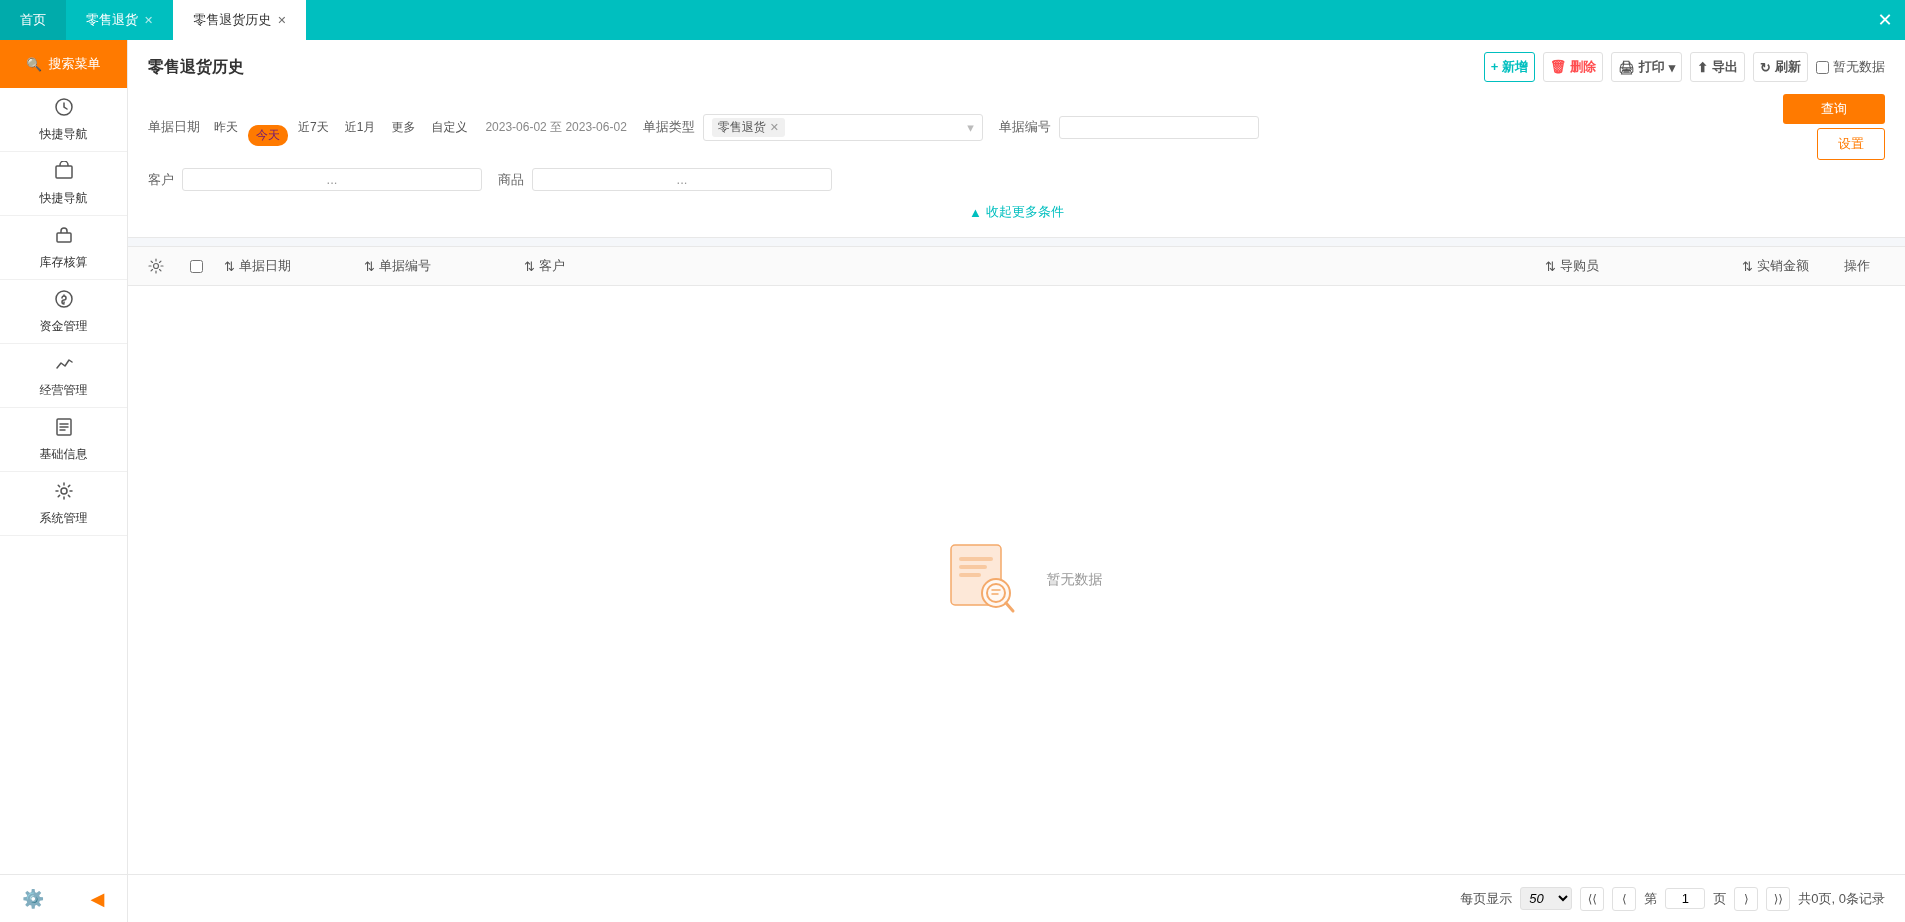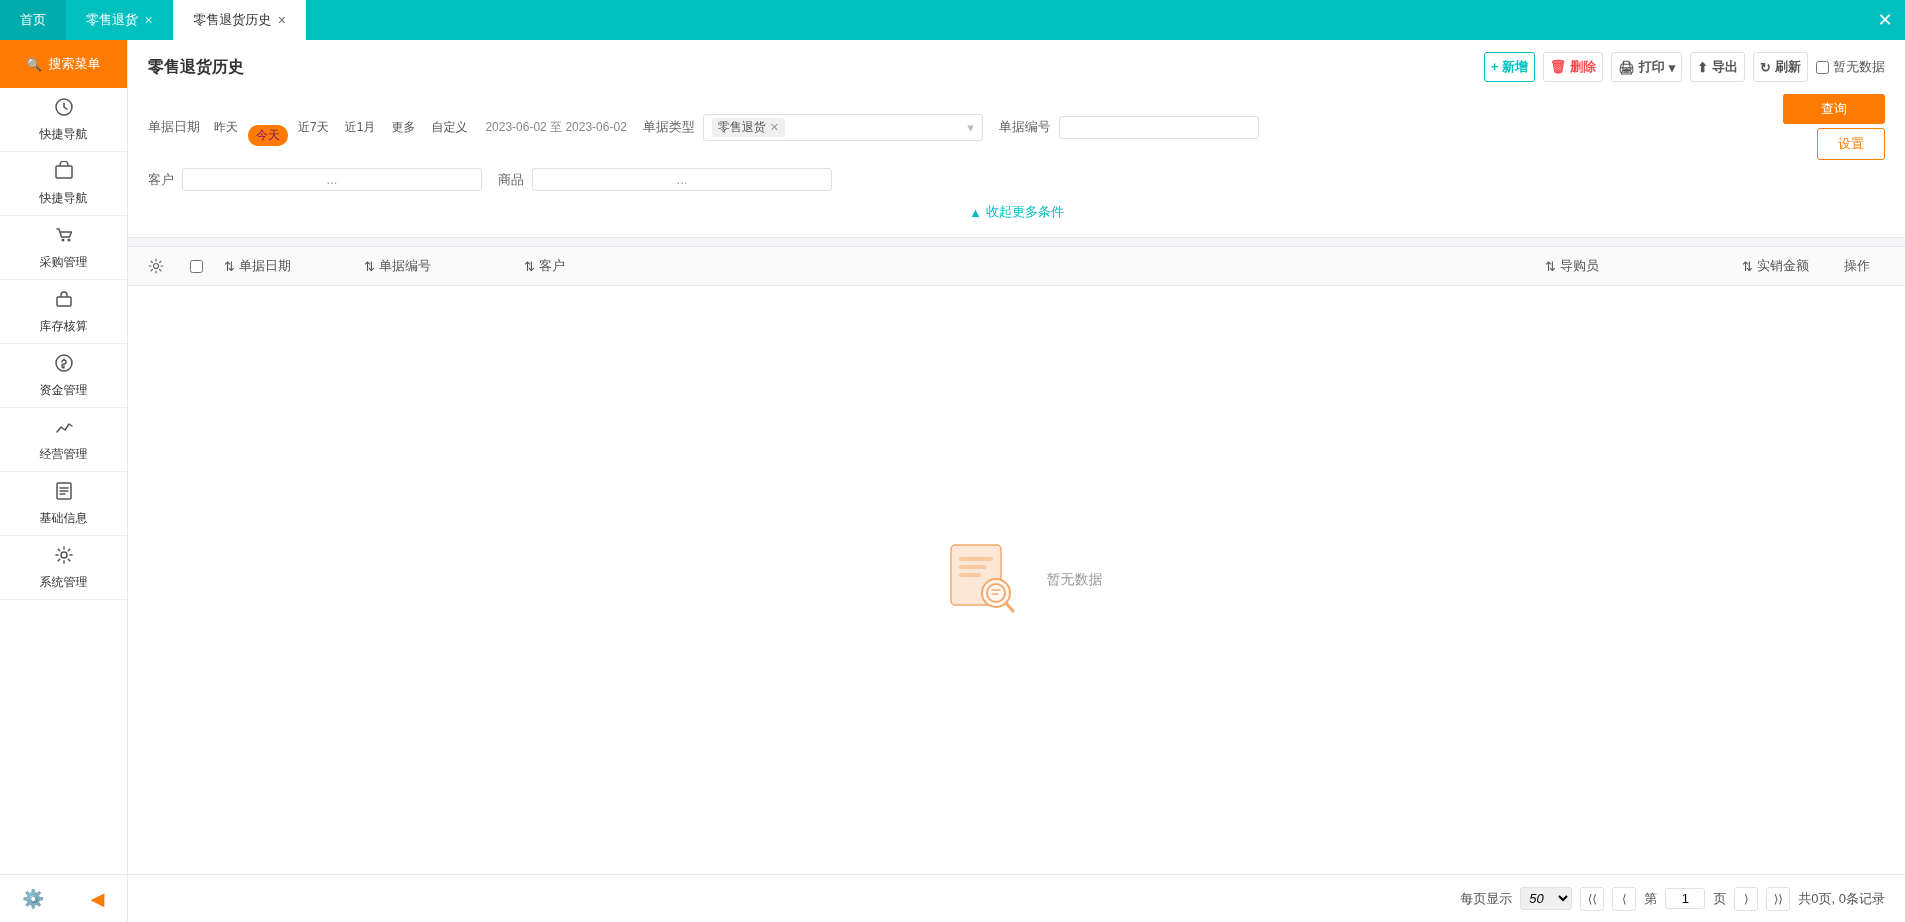--- a/index.html
+++ b/index.html
@@ -388,30 +388,20 @@
       <span>快捷导航</span>
     </div>
     <div class="sidebar-item">
       <span class="icon">
         <svg width="20" height="20" viewBox="0 0 20 20">
             <rect x="2" y="5" width="16" height="12" rx="1" fill="none" stroke="#555" stroke-width="1.5"></rect>
             <path d="M6 5V4a4 4 0 018 0v1" fill="none" stroke="#555" stroke-width="1.5"></path>
           </svg>
       </span>
       <span>快捷导航</span>
-    </div>
-    <div class="sidebar-item">
-      <span class="icon">
-        <svg width="20" height="20" viewBox="0 0 20 20">
-            <path d="M3 4h2l2.5 8h8l2-5H7" fill="none" stroke="#555" stroke-width="1.5" stroke-linecap="round" stroke-linejoin="round"></path>
-            <circle cx="9" cy="15" r="1.5" fill="#555"></circle>
-            <circle cx="15" cy="15" r="1.5" fill="#555"></circle>
-          </svg>
-      </span>
-      <span>采购管理</span>
     </div>
     <div class="sidebar-item">
       <span class="icon">
         <svg width="20" height="20" viewBox="0 0 20 20">
             <rect x="3" y="8" width="14" height="9" rx="1" fill="none" stroke="#555" stroke-width="1.5"></rect>
             <path d="M7 8V6a3 3 0 016 0v2" fill="none" stroke="#555" stroke-width="1.5"></path>
           </svg>
       </span>
       <span>库存核算</span>
     </div>

